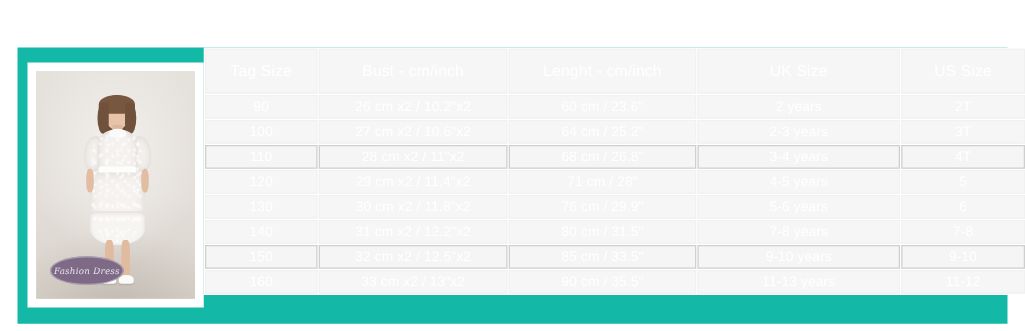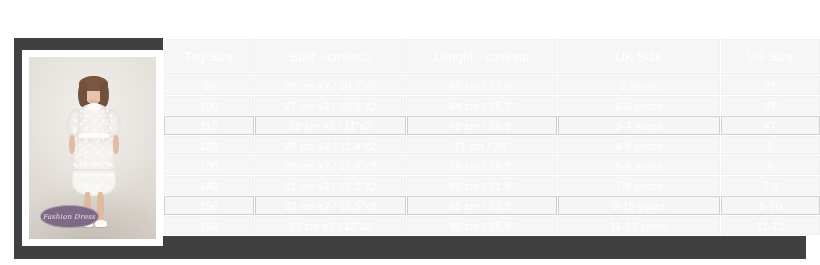--- a/index.html
+++ b/index.html
@@ -19,21 +19,21 @@
     background: #ffffff;
   }
 
   
   .frame {
     position: absolute;
     left: 14px;
     top: 38px;
     width: 792px;
     height: 221px;
-    background: #404040;
+    background: #14b8a6;
     display: flex;
     align-items: flex-start;
   }
 
   
   .photo-panel {
     position: relative;
     width: 141px;
     height: 196px;
     margin-top: 12px;

